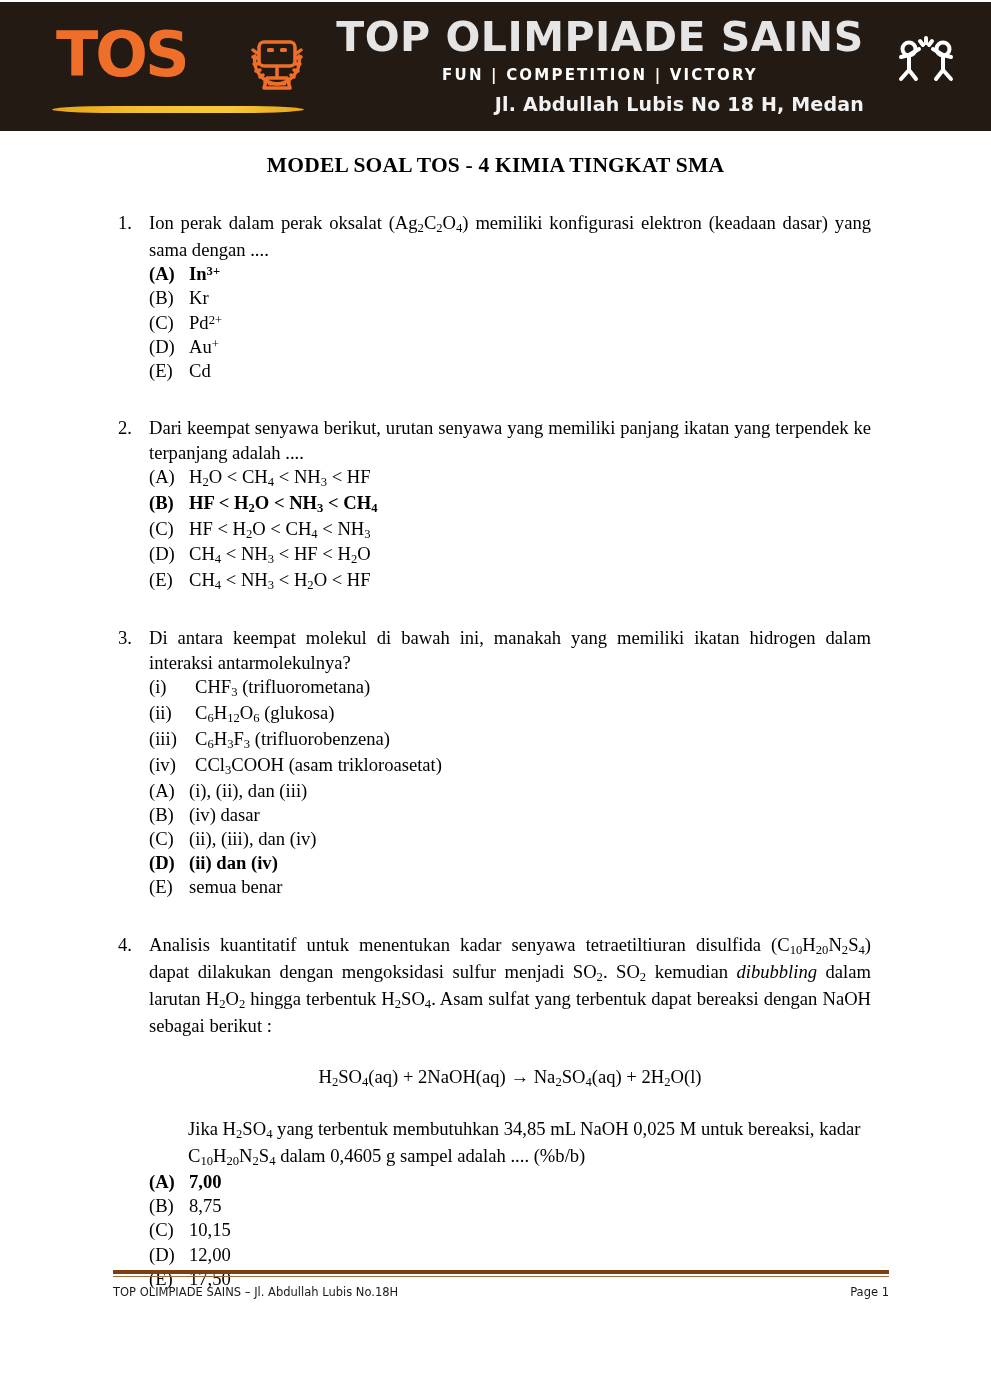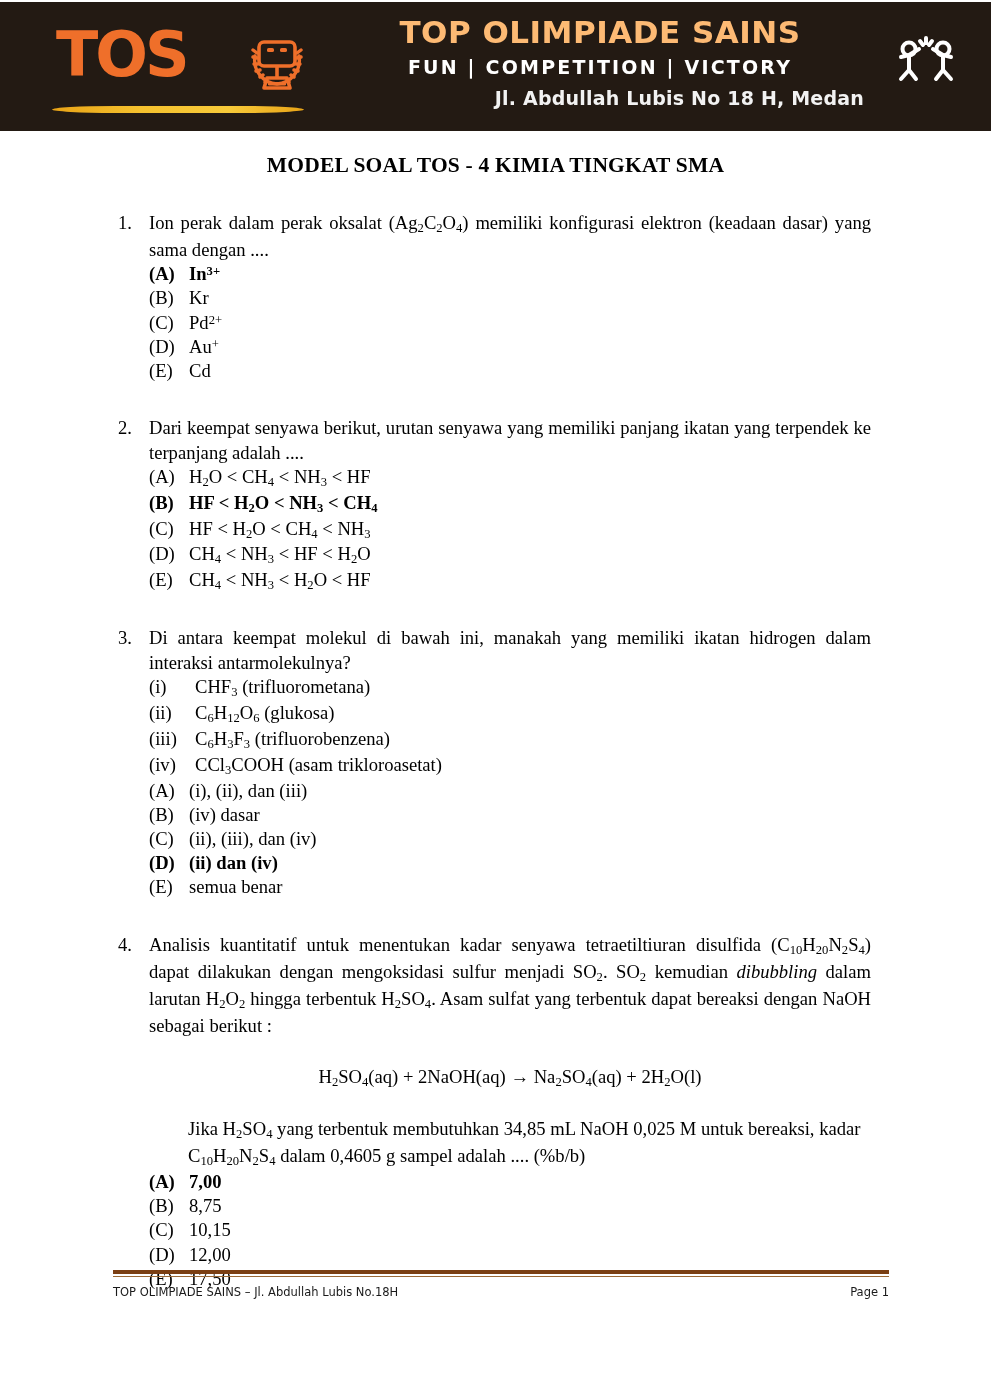--- a/index.html
+++ b/index.html
@@ -73,30 +73,30 @@
   .banner-text {
     position: absolute;
     left: 330px;
     top: 14px;
     width: 540px;
     text-align: center;
   }
   .banner-title {
     font-family: "DejaVu Sans", sans-serif;
     font-weight: 700;
-    font-size: 31px;
+    font-size: 41px;
     letter-spacing: 0.5px;
-    color: #fdba74;
+    color: #e5e5e5;
     line-height: 1.05;
     white-space: nowrap;
   }
   .banner-sub {
     font-family: "DejaVu Sans", sans-serif;
     font-weight: 700;
-    font-size: 19px;
+    font-size: 15px;
     letter-spacing: 2.2px;
     color: #ffffff;
     margin-top: 7px;
     white-space: nowrap;
   }
   .banner-addr {
     font-family: "DejaVu Sans", sans-serif;
     font-weight: 700;
     font-size: 19px;
     letter-spacing: 0.2px;

